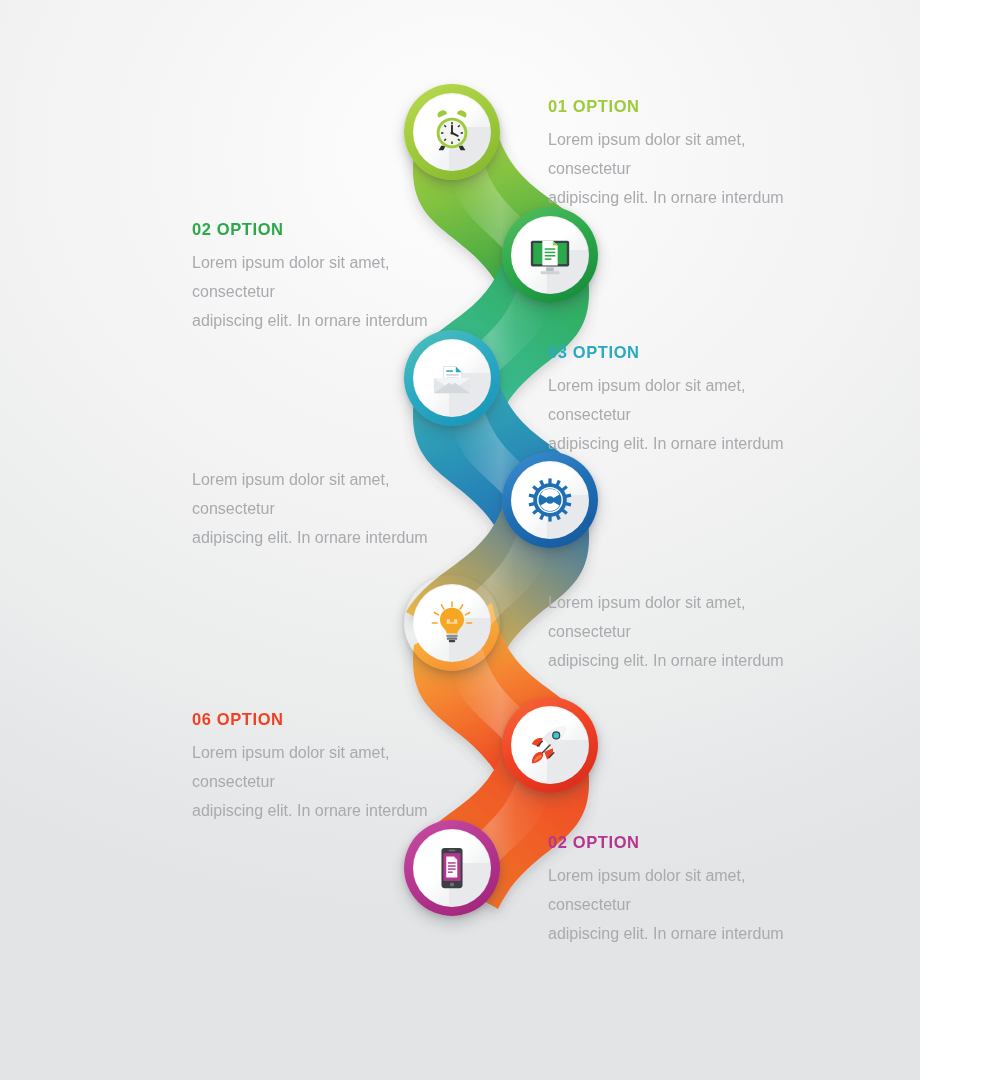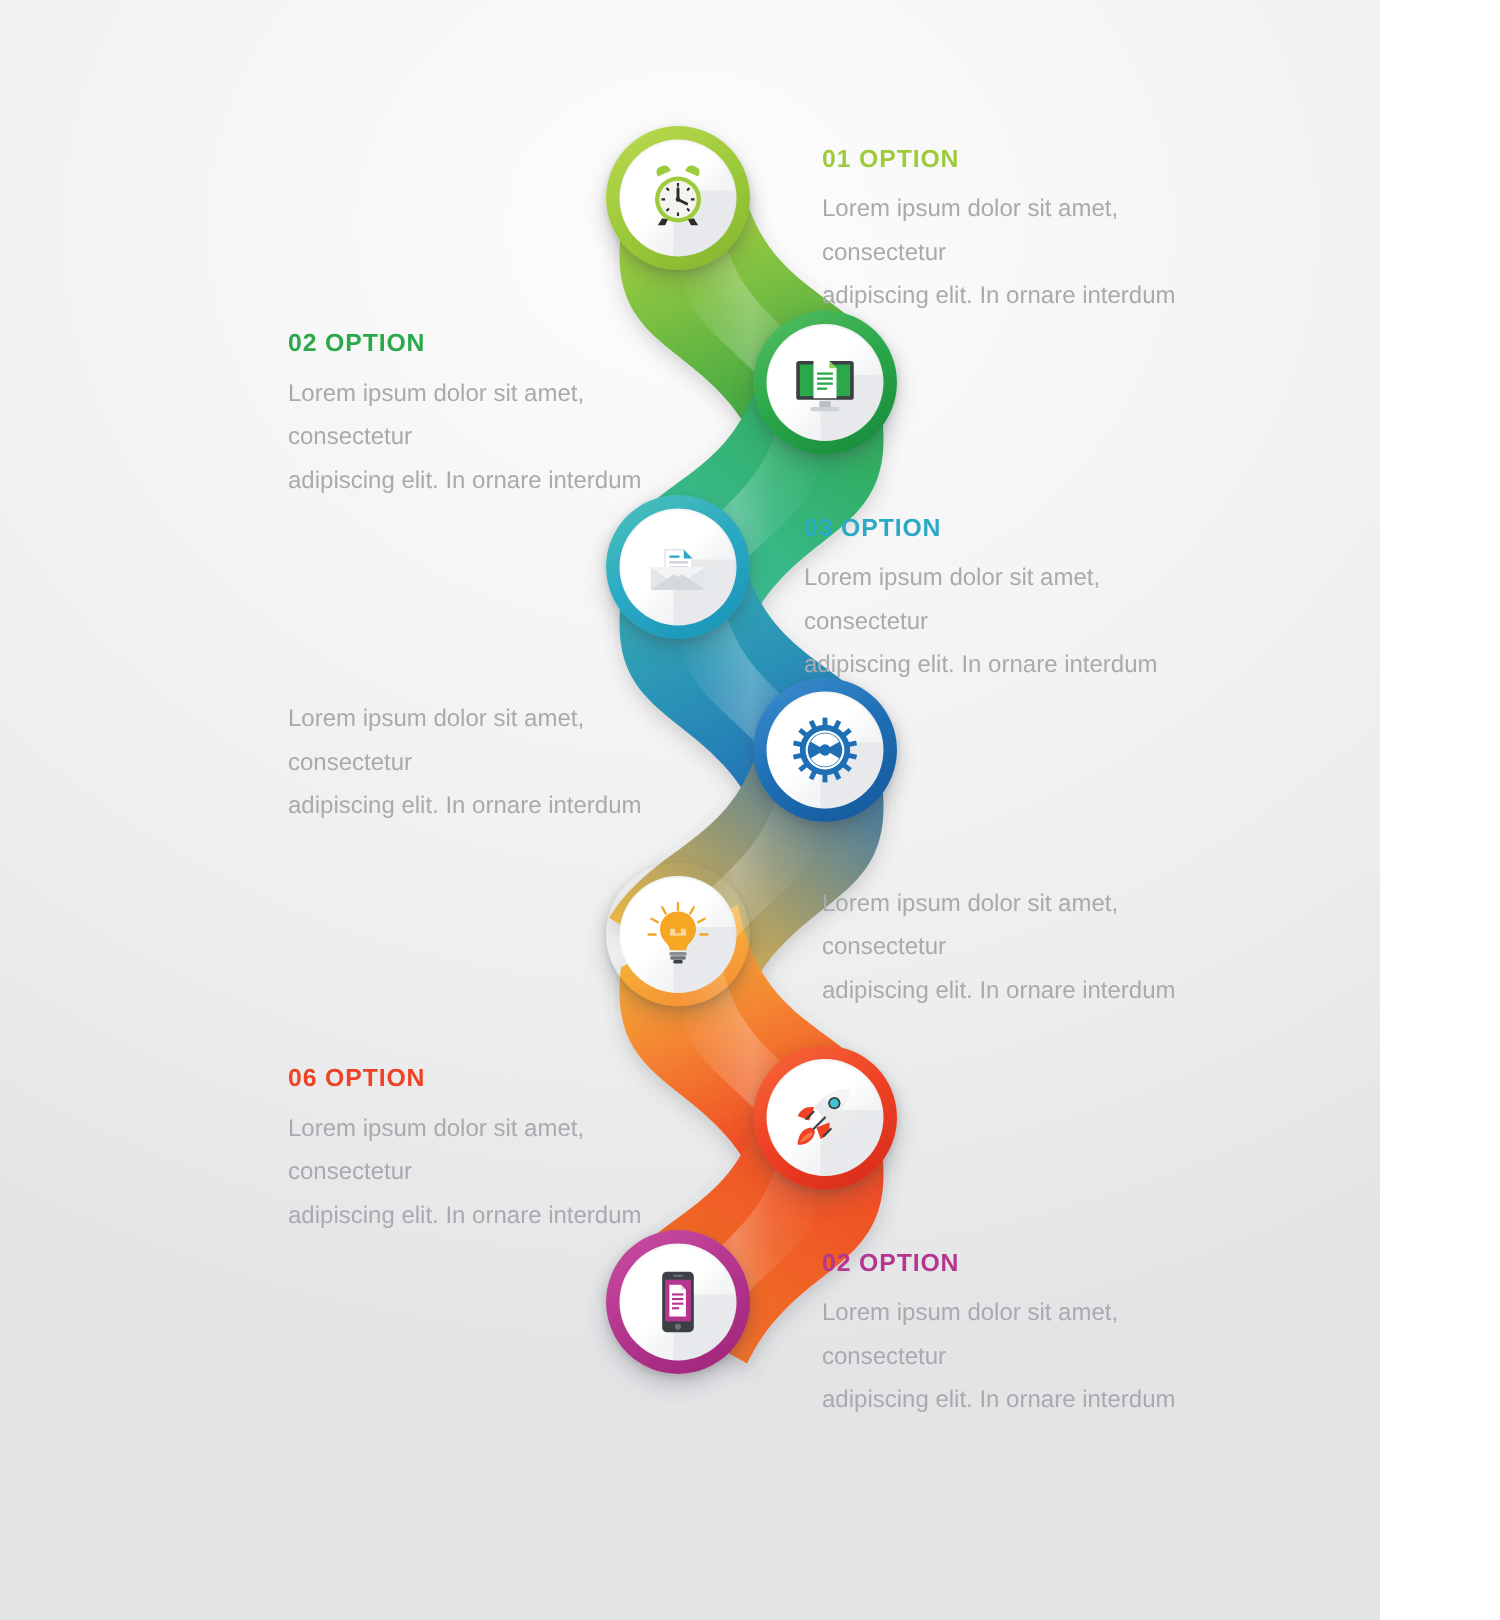--- a/index.html
+++ b/index.html
@@ -342,21 +342,21 @@
       <div class="txt left" style="left: 548px; top: 97px;">
         <h3 style="color: rgb(158, 203, 59);">01 OPTION</h3>
         <p>Lorem ipsum dolor sit amet, consectetur</p>
         <p>adipiscing elit. In ornare interdum</p>
       </div>
       <div class="txt left" style="left: 192px; top: 220px;">
         <h3 style="color: rgb(43, 168, 74);">02 OPTION</h3>
         <p>Lorem ipsum dolor sit amet, consectetur</p>
         <p>adipiscing elit. In ornare interdum</p>
       </div>
-      <div class="txt left" style="left: 536px; top: 343px;">
+      <div class="txt left" style="left: 548px; top: 343px;">
         <h3 style="color: rgb(42, 169, 196);">03 OPTION</h3>
         <p>Lorem ipsum dolor sit amet, consectetur</p>
         <p>adipiscing elit. In ornare interdum</p>
       </div>
       <div class="txt left" style="left: 192px; top: 465px;">
         <p>Lorem ipsum dolor sit amet, consectetur</p>
         <p>adipiscing elit. In ornare interdum</p>
       </div>
       <div class="txt left" style="left: 548px; top: 588px;">
         <p>Lorem ipsum dolor sit amet, consectetur</p>

